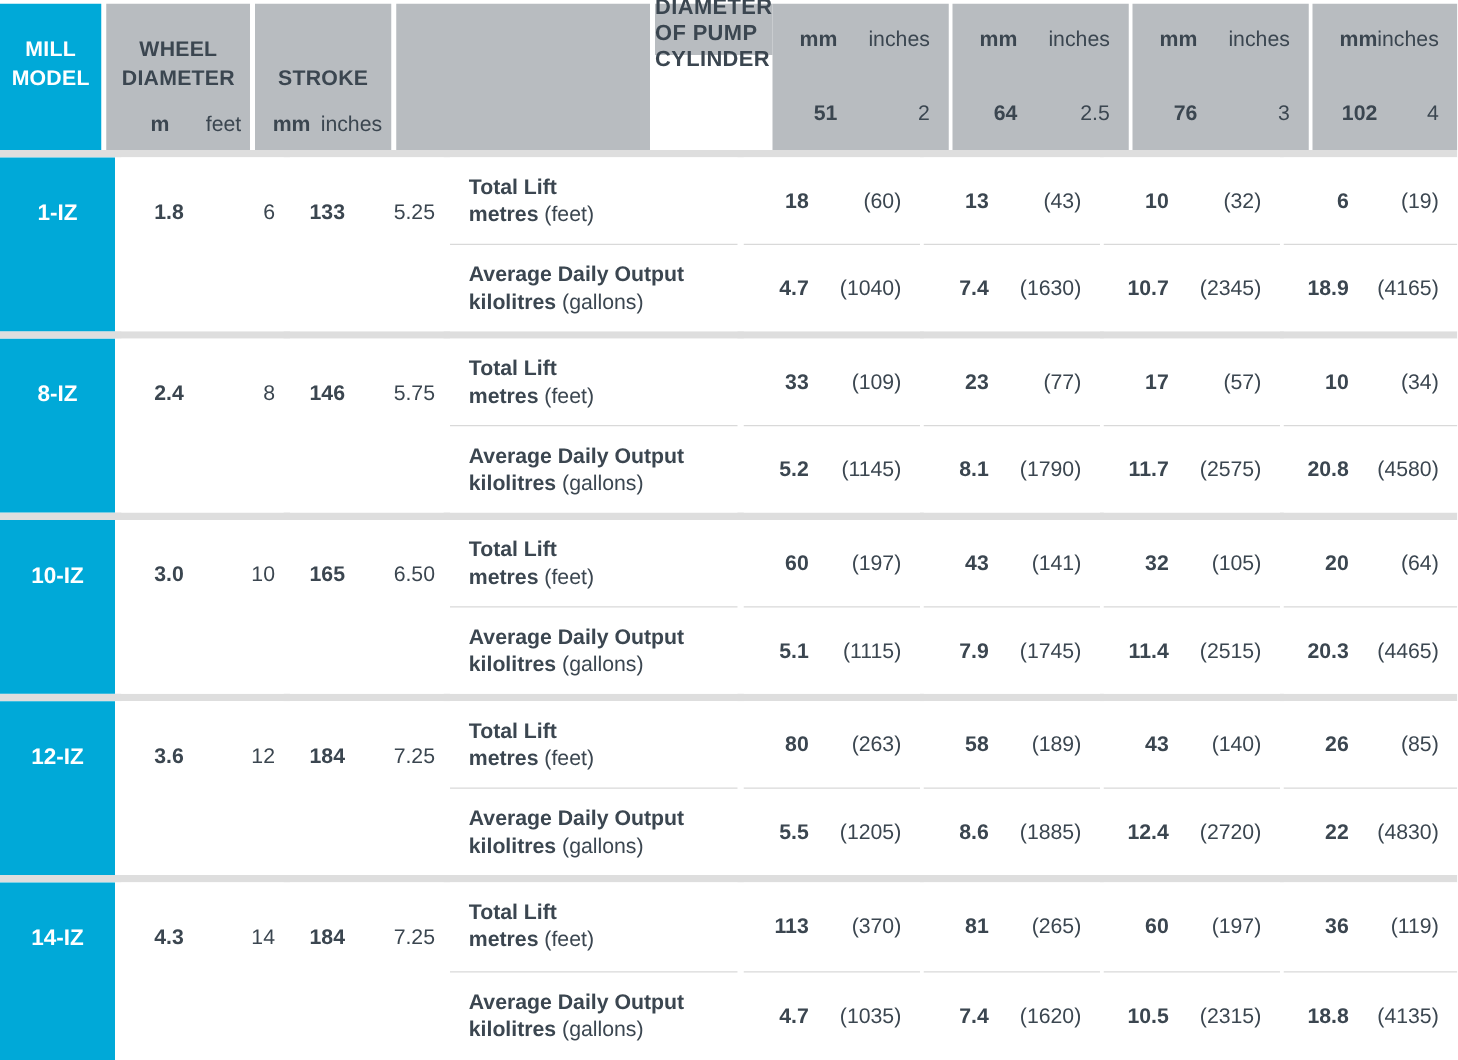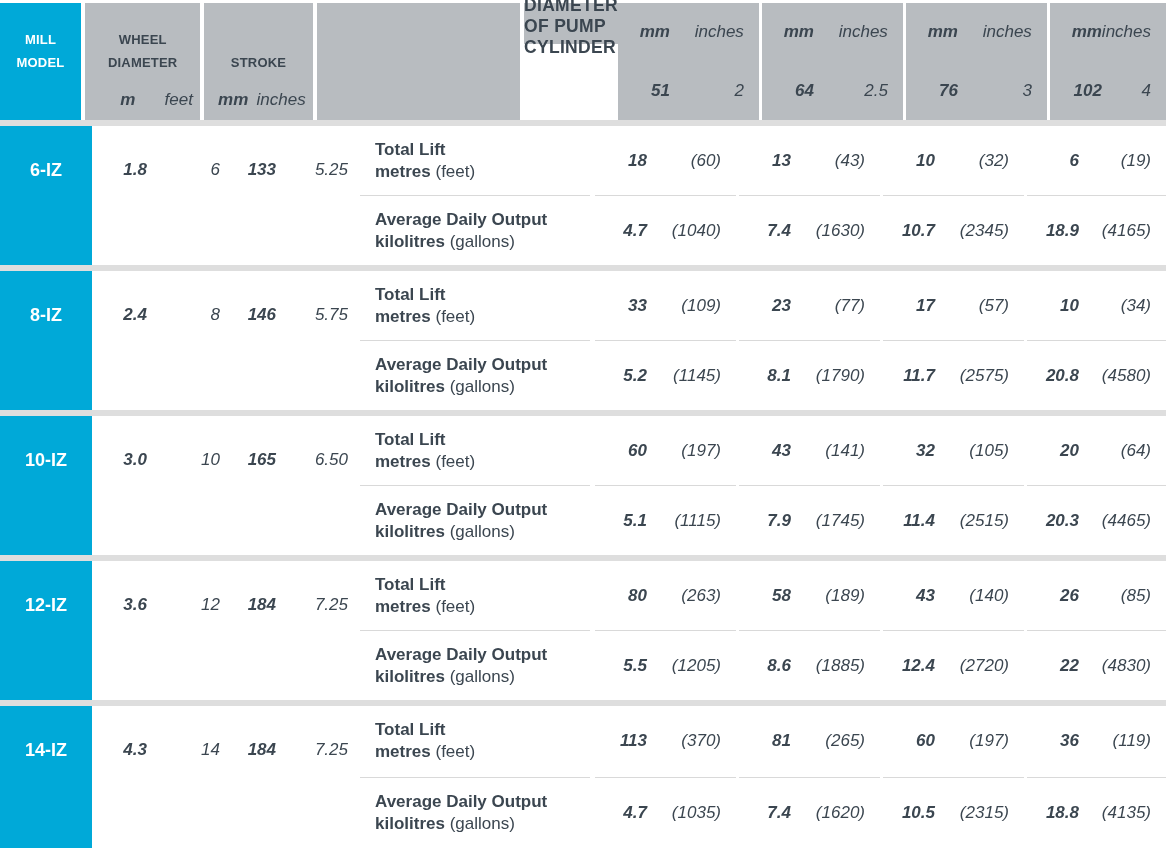--- a/index.html
+++ b/index.html
@@ -11,21 +11,21 @@
   .top-spacer { height:3px; background:#ffffff; }
   .gut { height:6px; background:#dedede; }
   .b { font-weight:700; }
 
   
   .hrow { display:flex; height:117px; background:#ffffff; }
   .hc { background:#b8bcc0; display:flex; flex-direction:column; }
   .hc-model { background:#00a9d8; color:#ffffff; }
   .h-title {
     flex:1; display:flex; align-items:flex-end; justify-content:center;
-    text-align:center; font-weight:700; font-size:13px; line-height:23px;
+    text-align:center; font-weight:700; font-size:17px; line-height:23px;
     padding:0 6px 6px 6px; letter-spacing:0.2px;
   }
   .h-units { height:40px; display:flex; align-items:center; font-size:17px; }
 
   .w-model { width:92px; }
   .w-wheel { width:130px; }
   .w-stroke { width:123px; }
   .w-label { width:230px; }
   .w-data { width:141px; }
   .w-last { flex:1; }
@@ -37,21 +37,21 @@
     height:41px; background:#b8bcc0; display:flex; align-items:center;
     justify-content:center; font-weight:700; font-size:17.5px; letter-spacing:0.3px;
     padding-top:6px;
   }
   .pump-gap { height:4px; background:#ffffff; }
   .pump-sub { flex:1; display:flex; }
   .pc { display:flex; flex-direction:column; }
   .pu { flex:1; display:flex; align-items:center; font-size:17px; }
 
   
-  .pair { display:flex; width:100%; align-items:center;font-style:italic; }
+  .pair { display:flex; width:100%; align-items:center; }
   .pm { text-align:right; font-weight:700; }
   .pi { flex:1; text-align:right; font-weight:400; }
   .pair-wheel .pm { width:50px; }
   .pair-wheel .pi { padding-right:7px; }
   .pair-stroke .pm { width:44px; }
   .pair-stroke .pi { padding-right:7px; }
   .pair-data .pm { width:52px; }
   .pair-data .pi { padding-right:15px; }
 
   
@@ -170,21 +170,21 @@
             </div>
         </div>
       </div>
     </div>
   </div>
 
   <div class="gut"></div>
 
   <div class="grp">
     <div class="gc gc-model w-model">
-        <span>6-IZ</span>
+        <span>1-IZ</span>
       </div>
     <div class="g5"></div>
     <div class="gc gc-merged w-wheel">
       <div class="pair pair-wheel">
           <span class="pm">1.8</span>
           <span class="pi">6</span>
         </div>
     </div>
     <div class="g5"></div>
     <div class="gc gc-merged w-stroke">

